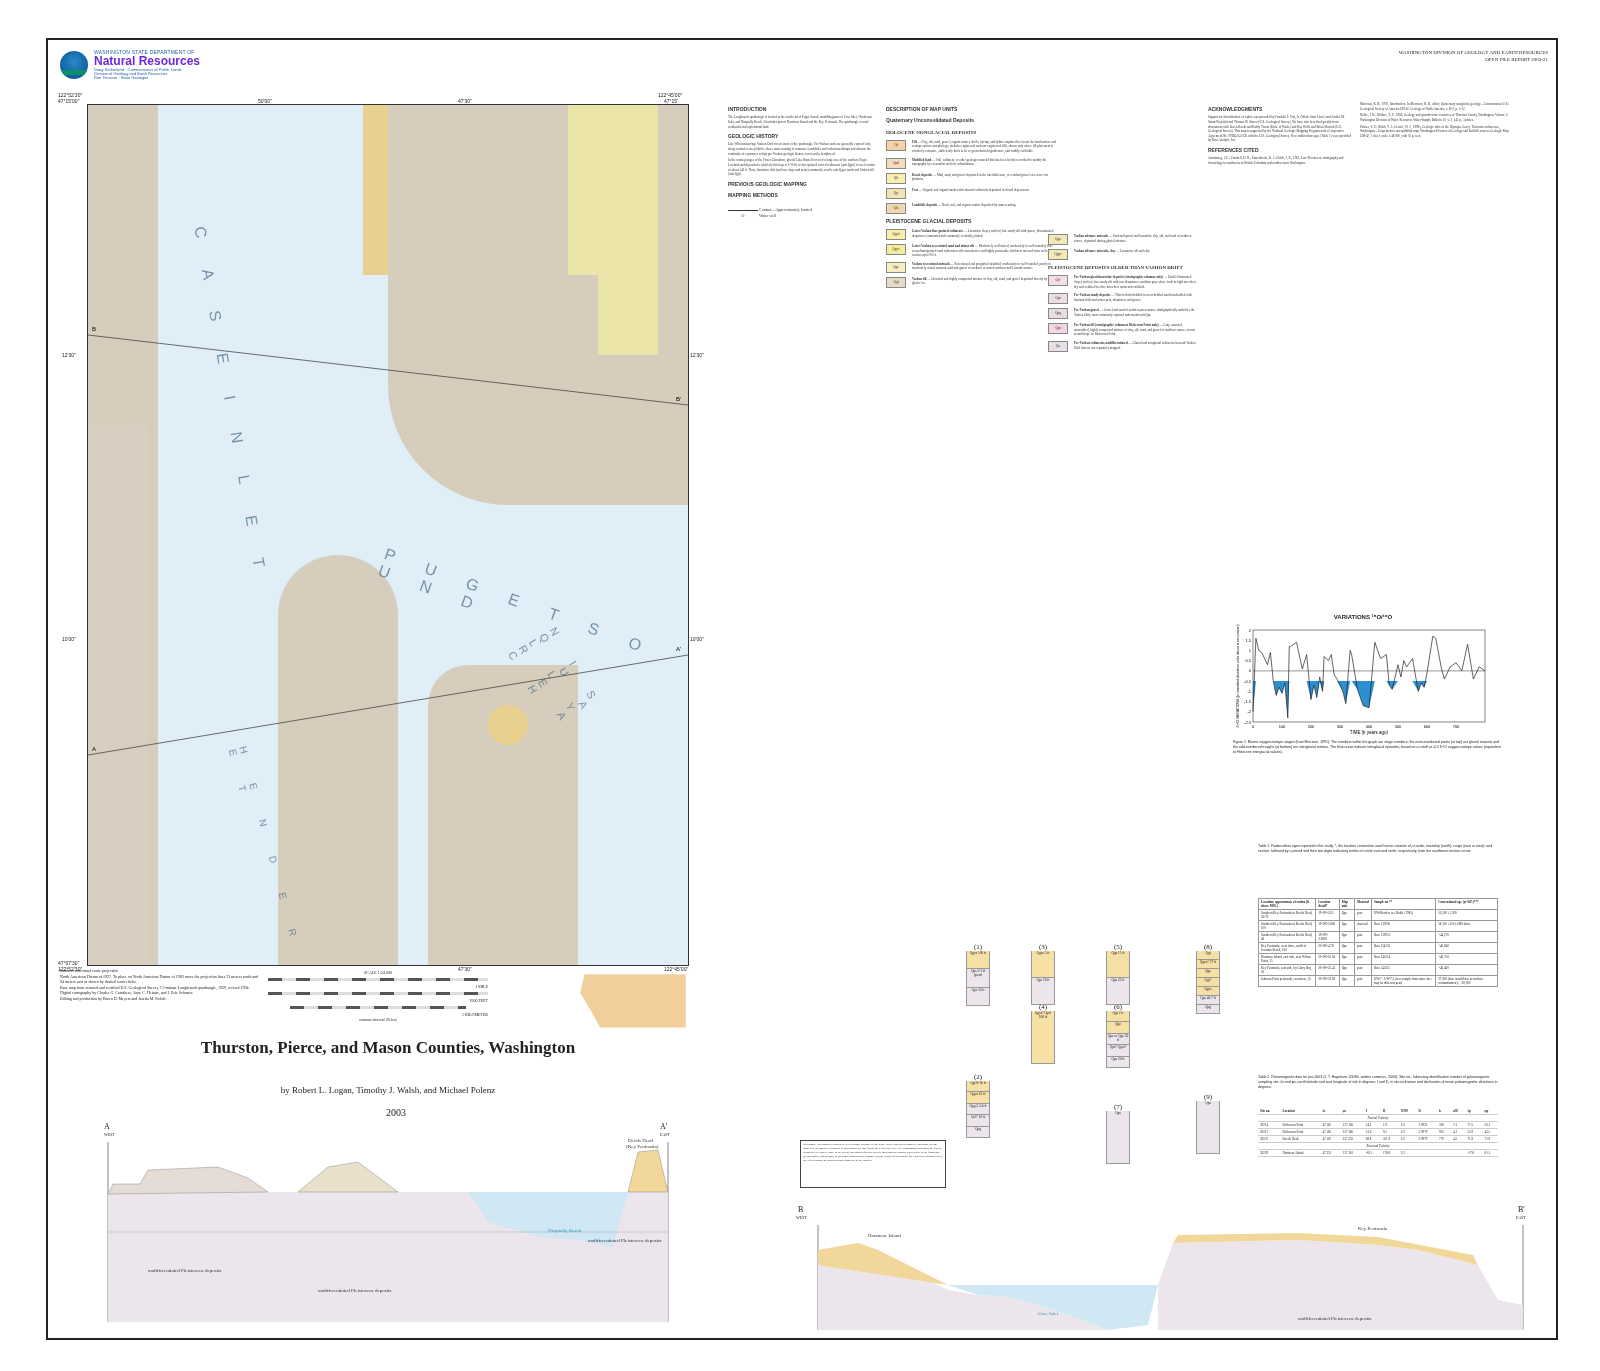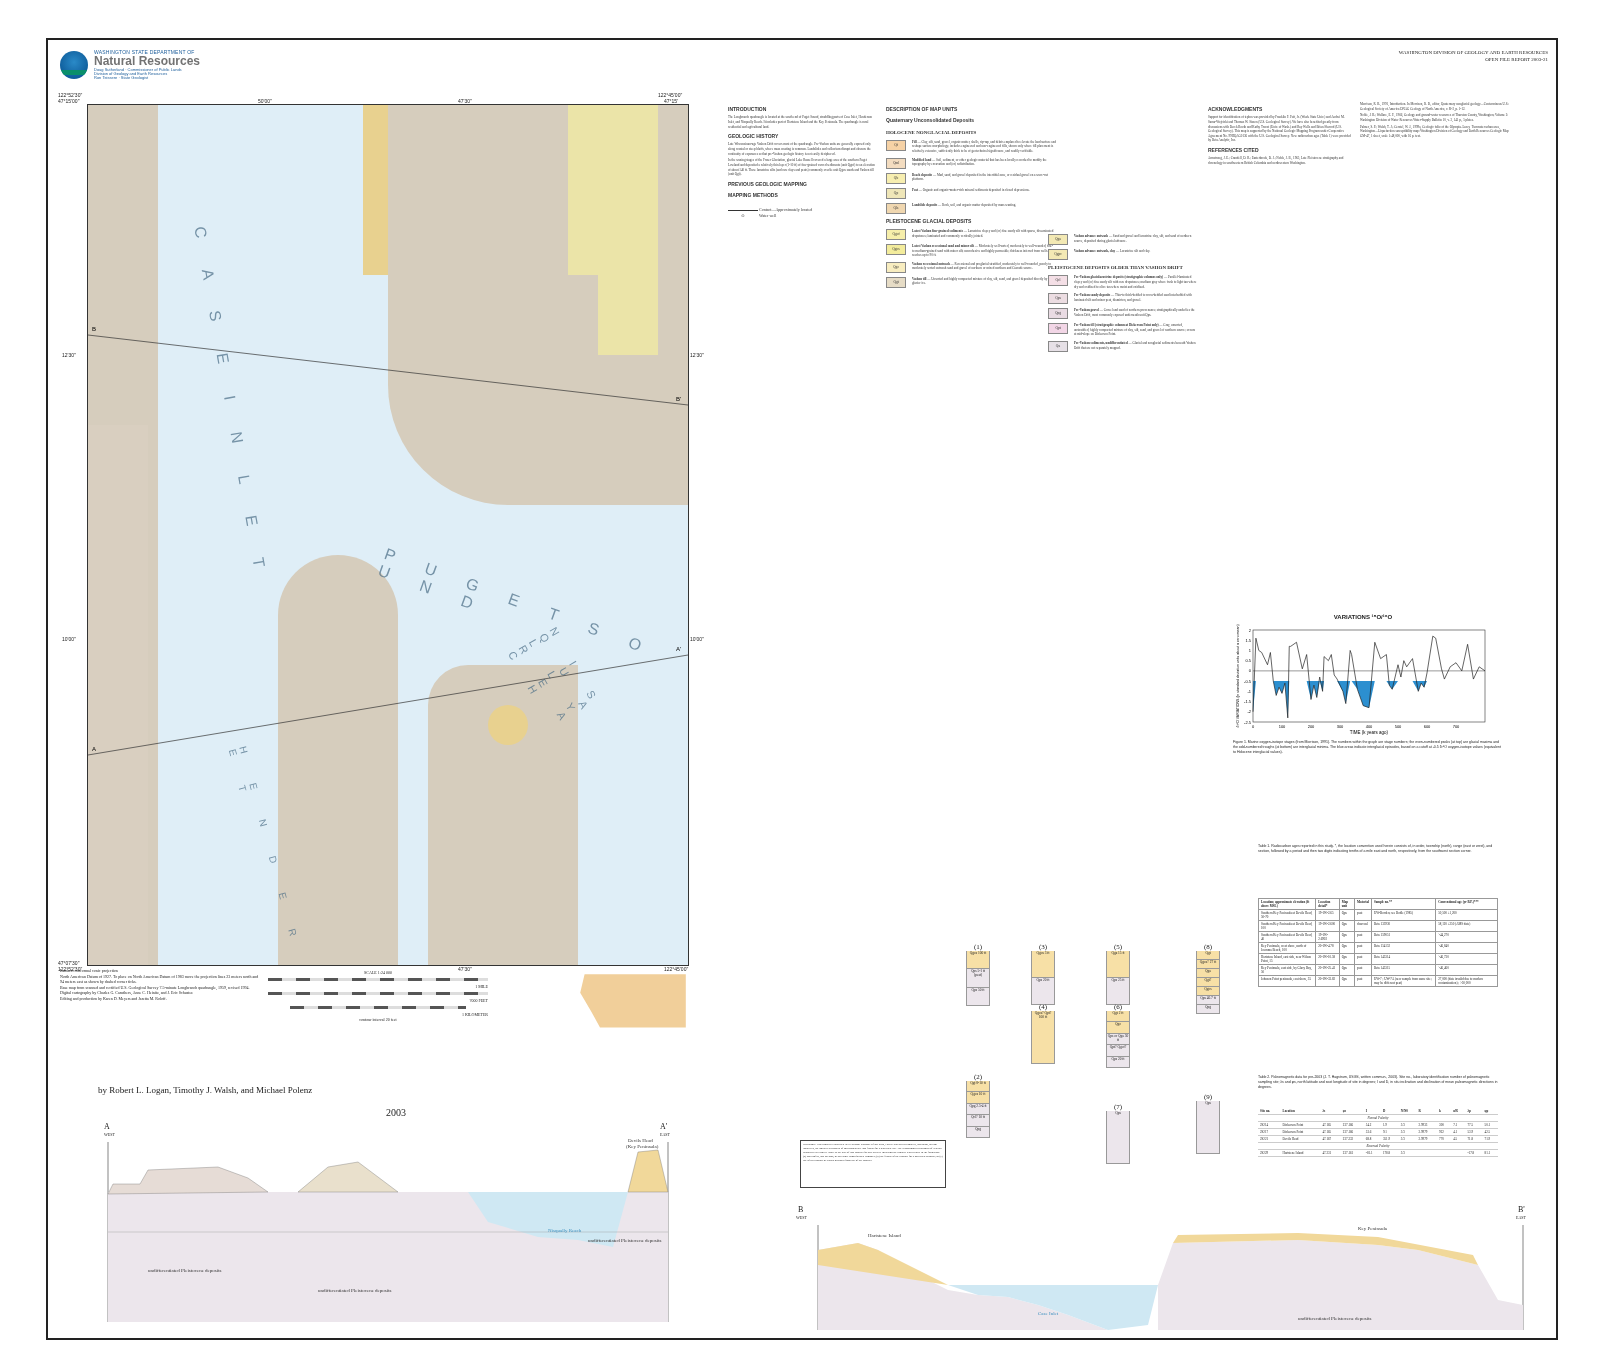--- a/index.html
+++ b/index.html
@@ -3,35 +3,35 @@
 <meta charset="utf-8">
 <style>
   html,body{margin:0;padding:0;background:#fff;}
   body{width:1600px;height:1371px;position:relative;font-family:"Liberation Serif",serif;color:#222;overflow:hidden;}
   .sheet{position:absolute;left:46px;top:38px;width:1508px;height:1298px;border:2px solid #222;background:#fff;}
   .logo{position:absolute;left:12px;top:10px;display:flex;align-items:center;gap:6px;}
   .logo-mark{width:28px;height:28px;border-radius:50%;background:radial-gradient(circle at 50% 40%,#2a8ac8 0%,#0f5e9c 70%);position:relative;overflow:hidden;}
   .logo-mark:after{content:"";position:absolute;left:0;right:0;bottom:4px;height:5px;background:#0a8f6b;}
   .logo-text{font-family:"Liberation Sans",sans-serif;line-height:1.05;}
   .logo-text .l1{font-size:5px;color:#1a5c9a;letter-spacing:.2px;}
-  .logo-text .l2{font-size:12px;font-weight:bold;color:#737373;}
+  .logo-text .l2{font-size:12px;font-weight:bold;color:#6d28d9;}
   .logo-text .l3,.logo-text .l4{font-size:4px;color:#1a5c9a;}
   .report{position:absolute;right:8px;top:10px;text-align:right;font-size:5px;line-height:1.3;}
   .map{position:absolute;left:39px;top:64px;width:600px;height:860px;border:1px solid #333;overflow:hidden;background:#dfeef7;}
   .map .land{position:absolute;background:#d6cdbd;}
   .map .land2{position:absolute;background:#ebe4a8;}
   .map .land3{position:absolute;background:#e8d18f;}
   .map .water-label{position:absolute;font-size:16px;letter-spacing:14px;color:#4a6d86;font-family:"Liberation Sans",sans-serif;opacity:.7;transform-origin:left top;}
   .coord{position:absolute;font-size:5px;font-family:"Liberation Sans",sans-serif;}
   .notes{position:absolute;left:12px;top:928px;width:200px;font-size:4px;line-height:1.4;}
   .scale{position:absolute;left:220px;top:930px;width:220px;font-size:4px;text-align:center;}
   .scale .bar{height:3px;background:repeating-linear-gradient(90deg,#555 0 14px,#ddd 14px 28px);margin:3px 0;}
   .locator{position:absolute;left:530px;top:928px;width:110px;height:62px;background:#f1cf9a;clip-path:polygon(6% 10%,98% 10%,98% 96%,20% 96%,12% 70%,2% 40%);}
   .title{position:absolute;left:50px;top:998px;width:580px;text-align:center;font-weight:bold;font-size:17px;line-height:1.2;}
-  .authors{position:absolute;left:50px;top:1045px;width:580px;text-align:left;font-size:9px;}
+  .authors{position:absolute;left:50px;top:1045px;width:580px;text-align:center;font-size:9px;}
   .year{position:absolute;left:58px;top:1067px;width:580px;text-align:center;font-size:10px;}
   .xsec{position:absolute;border:none;}
   .xsec .lbl{position:absolute;font-size:8px;}
   .textcol{position:absolute;font-size:3.2px;line-height:1.45;color:#333;}
   .textcol h3{font-family:"Liberation Sans",sans-serif;font-size:5px;margin:4px 0 2px;font-weight:bold;}
   .textcol p{margin:0 0 2px;}
   .unit{display:flex;gap:6px;margin:4px 0;}
   .unit .sw{flex:0 0 18px;height:9px;border:1px solid #888;font-size:3.5px;text-align:center;line-height:9px;}
   .unit .desc{flex:1;}
   .chart{position:absolute;left:1185px;top:584px;width:260px;height:112px;}
@@ -130,20 +130,21 @@
       </div>
     <div class="bar" style="width:80%;margin-left:10%;"></div>
     <div style="display:flex;justify-content:flex-end;">
         <span>1 KILOMETER</span>
       </div>
     <div>contour interval 20 feet</div>
   </div>
   <div class="locator"></div>
 
   <div class="title">
+    <div>Thurston, Pierce, and Mason Counties, Washington</div>
   </div>
   <div class="authors">by Robert L. Logan, Timothy J. Walsh, and Michael Polenz</div>
   <div class="year">2003</div>
 
   <div class="xsec" style="left:20px;top:1082px;width:620px;height:205px;">
     <div class="lbl" style="left:36px;top:0;">A</div>
     <div class="lbl" style="left:36px;top:10px;font-size:4px;">WEST</div>
     <div class="lbl" style="left:592px;top:0;">A'</div>
     <div class="lbl" style="left:592px;top:10px;font-size:4px;">EAST</div>
     <svg width="620" height="205" style="position:absolute;left:0;top:0;">

